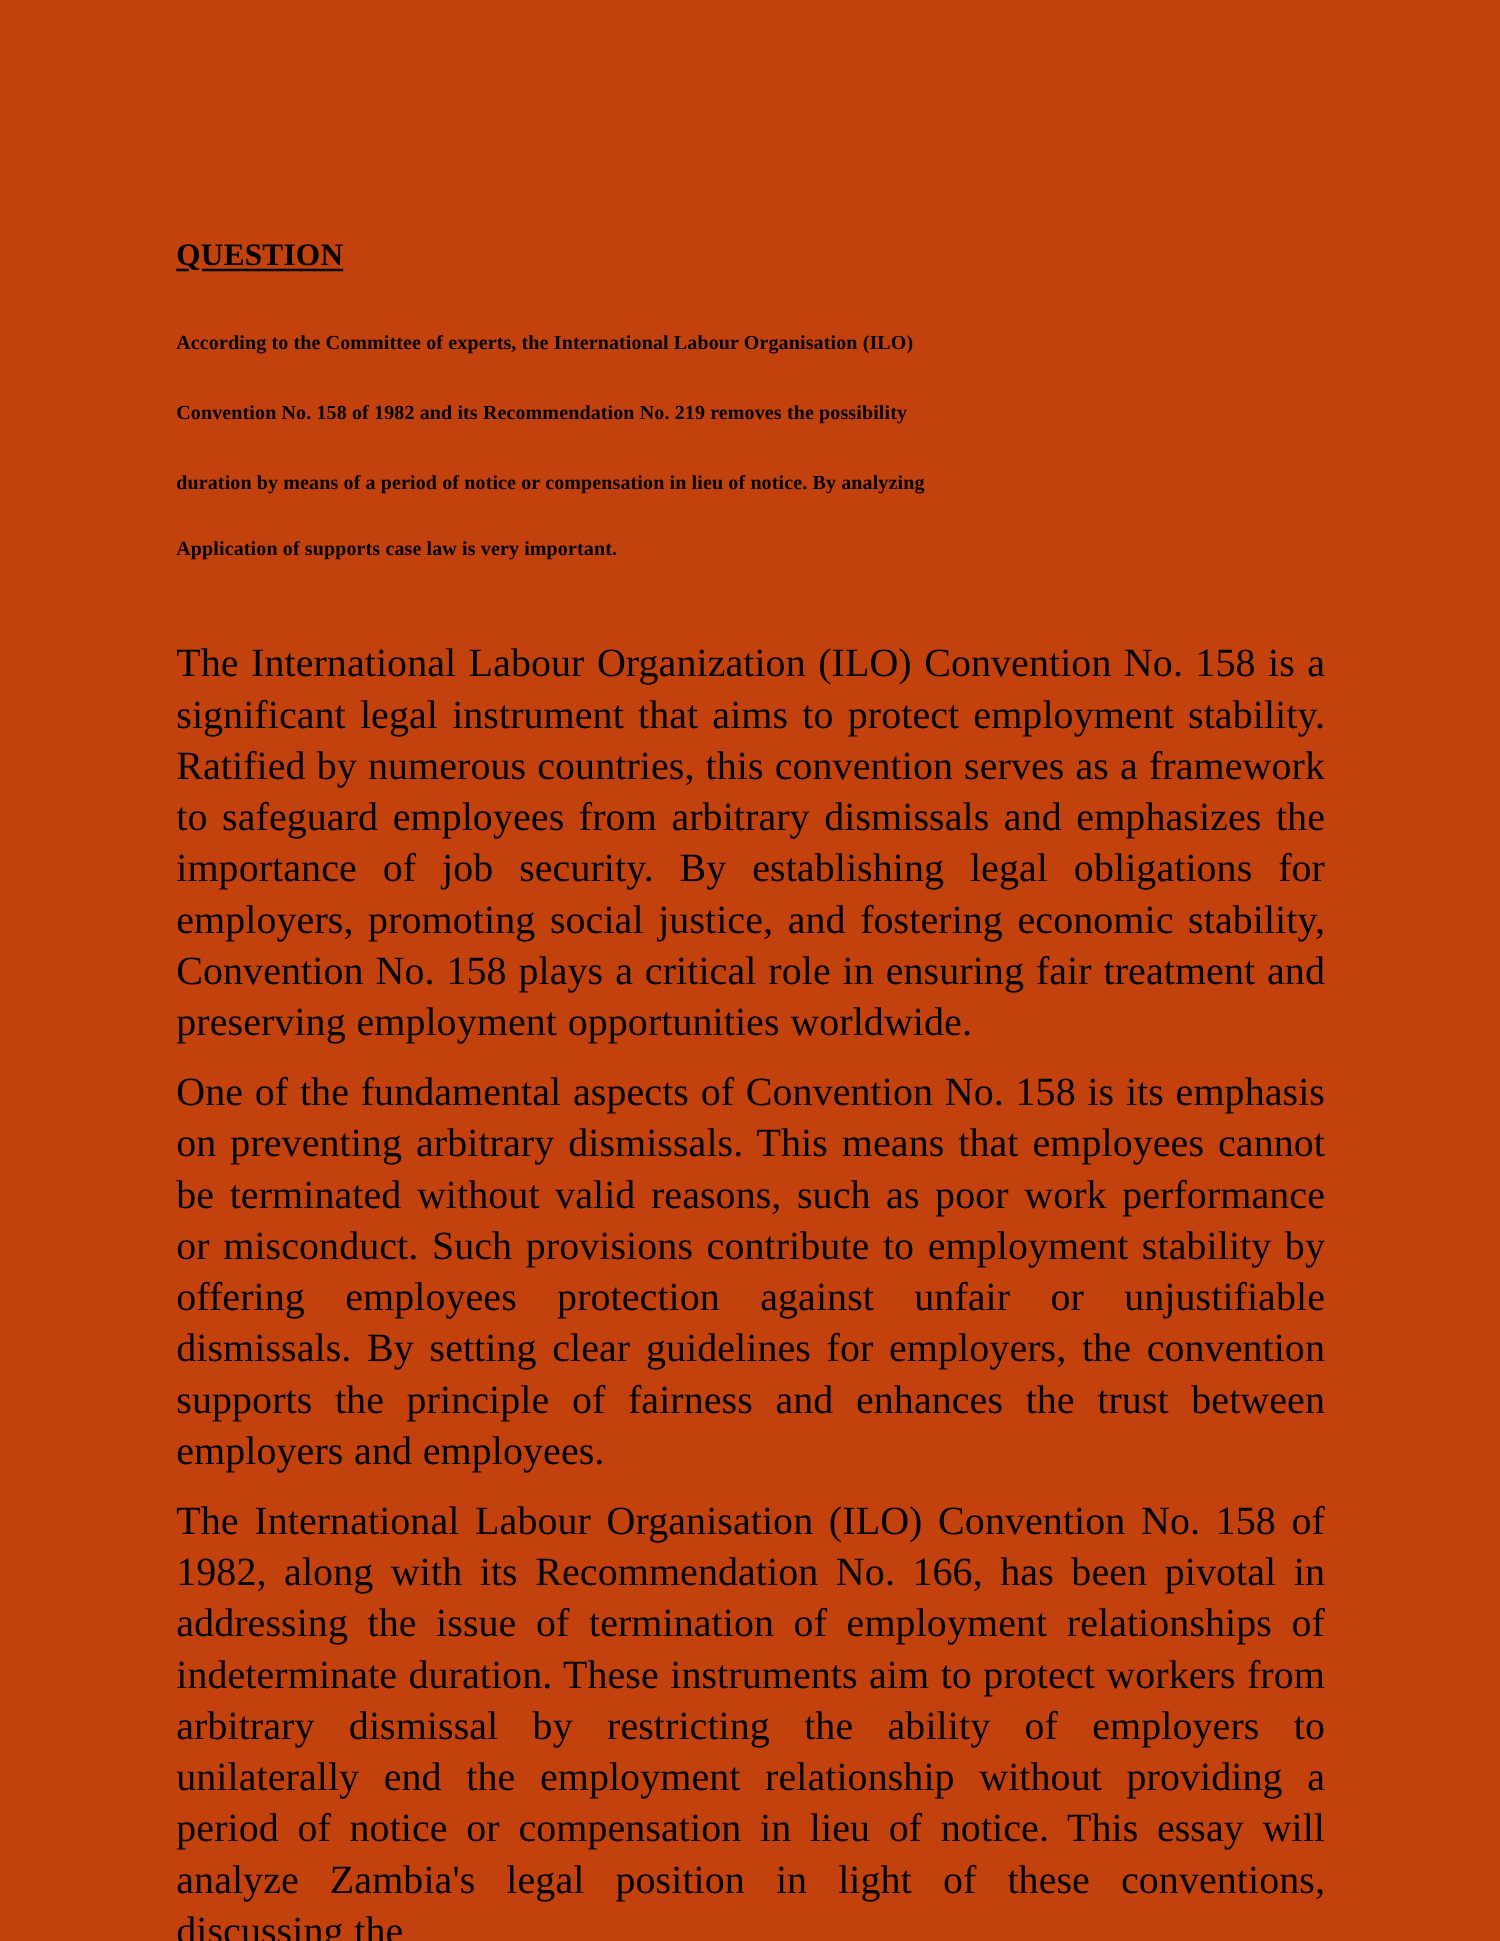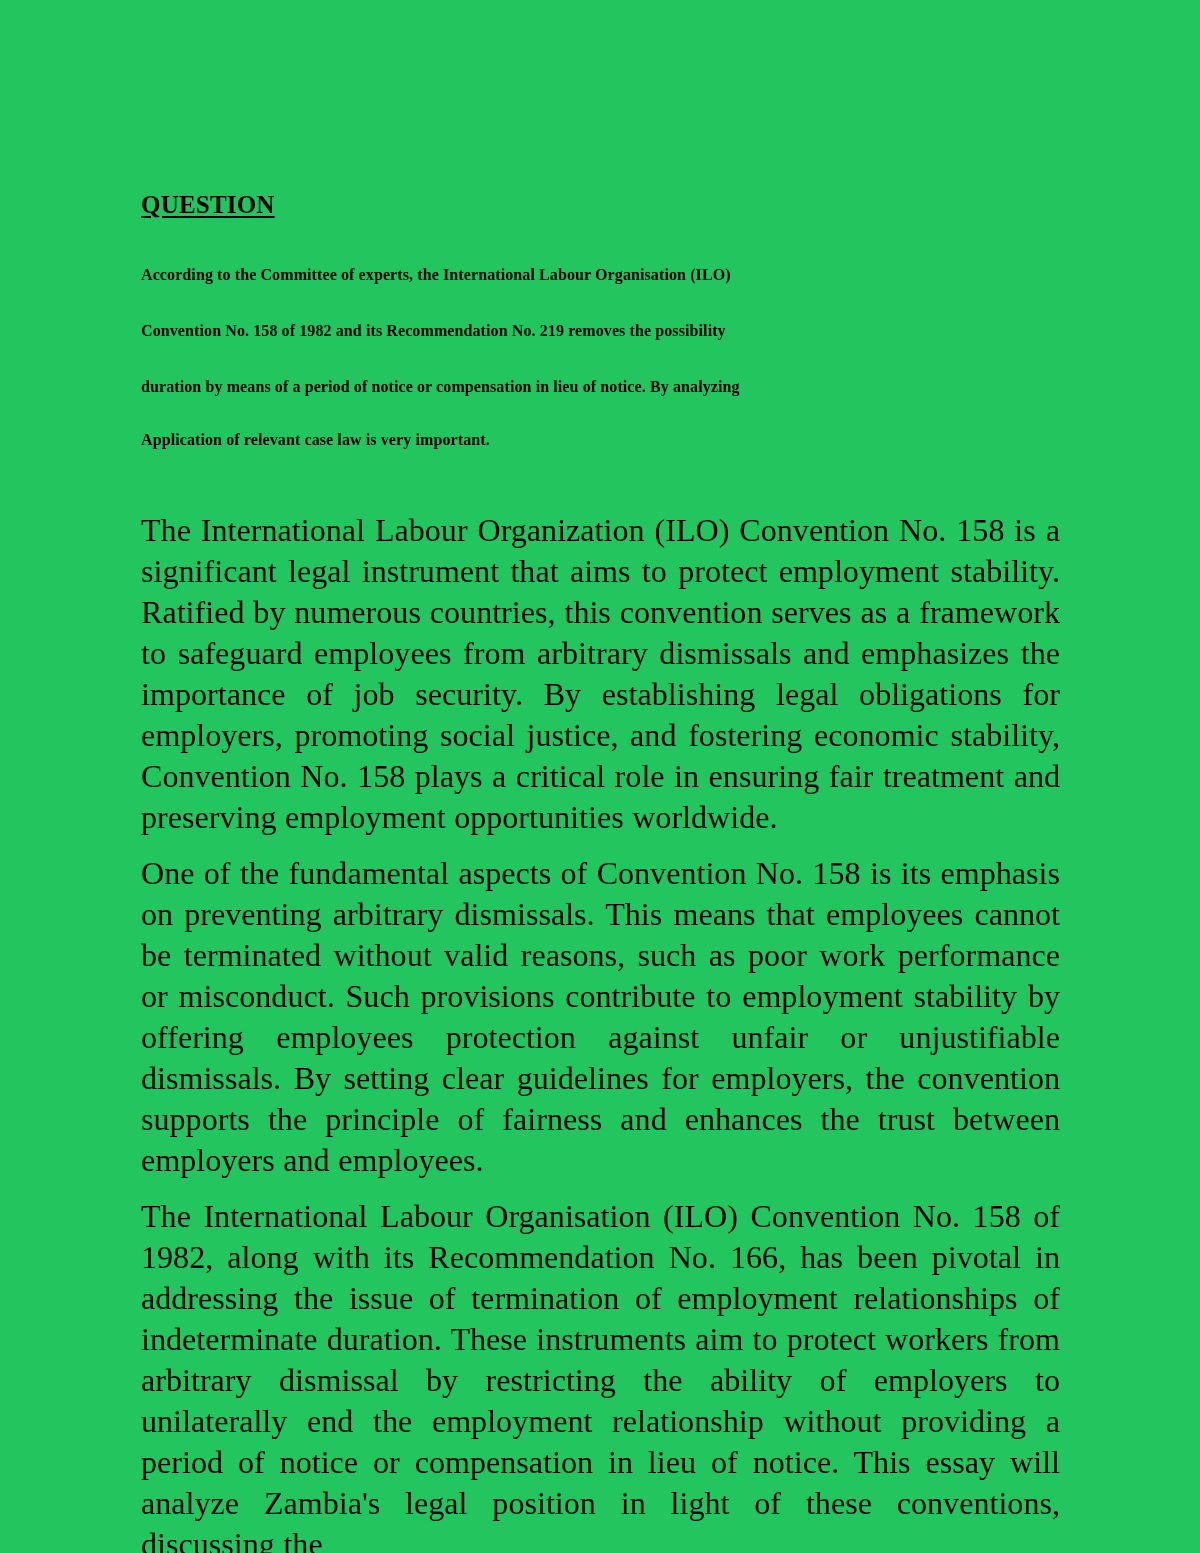--- a/index.html
+++ b/index.html
@@ -11,21 +11,21 @@
   body {
     font-family: "Liberation Serif", "DejaVu Serif", serif;
     color: #000000;
     -webkit-font-smoothing: antialiased;
   }
 
   .page {
     position: relative;
     width: 1200px;
     height: 1553px;
-    background: #22c55e;
+    background: #c2410c;
     margin: 0 auto;
     overflow: hidden;
     box-sizing: border-box;
   }
 
   .content {
     position: absolute;
     left: 141px;
     top: 190px;
     width: 919px;
@@ -85,21 +85,21 @@
 
 <div class="page">
   <div class="content">
 
     <h1 class="doc-heading"><span class="underlined">QUESTION</span></h1>
 
     <div class="question-block">
       <span class="question-line">According to the Committee of experts, the International Labour Organisation (ILO)</span>
       <span class="question-line">Convention No. 158 of 1982 and its Recommendation No. 219 removes the possibility</span>
       <span class="question-line">duration by means of a period of notice or compensation in lieu of notice. By analyzing</span>
-      <span class="question-line tight-top">Application of relevant case law is very important.</span>
+      <span class="question-line tight-top">Application of supports case law is very important.</span>
     </div>
 
     <p class="body-para first-body">The International Labour Organization (ILO) Convention No. 158 is a significant legal instrument that aims to protect employment stability. Ratified by numerous countries, this convention serves as a framework to safeguard employees from arbitrary dismissals and emphasizes the importance of job security. By establishing legal obligations for employers, promoting social justice, and fostering economic stability, Convention No. 158 plays a critical role in ensuring fair treatment and preserving employment opportunities worldwide.</p>
     <p class="body-para">One of the fundamental aspects of Convention No. 158 is its emphasis on preventing arbitrary dismissals. This means that employees cannot be terminated without valid reasons, such as poor work performance or misconduct. Such provisions contribute to employment stability by offering employees protection against unfair or unjustifiable dismissals. By setting clear guidelines for employers, the convention supports the principle of fairness and enhances the trust between employers and employees.</p>
     <p class="body-para">The International Labour Organisation (ILO) Convention No. 158 of 1982, along with its Recommendation No. 166, has been pivotal in addressing the issue of termination of employment relationships of indeterminate duration. These instruments aim to protect workers from arbitrary dismissal by restricting the ability of employers to unilaterally end the employment relationship without providing a period of notice or compensation in lieu of notice. This essay will analyze Zambia's legal position in light of these conventions, discussing the</p>
 
   </div>
 </div>
 
 </body></html>

